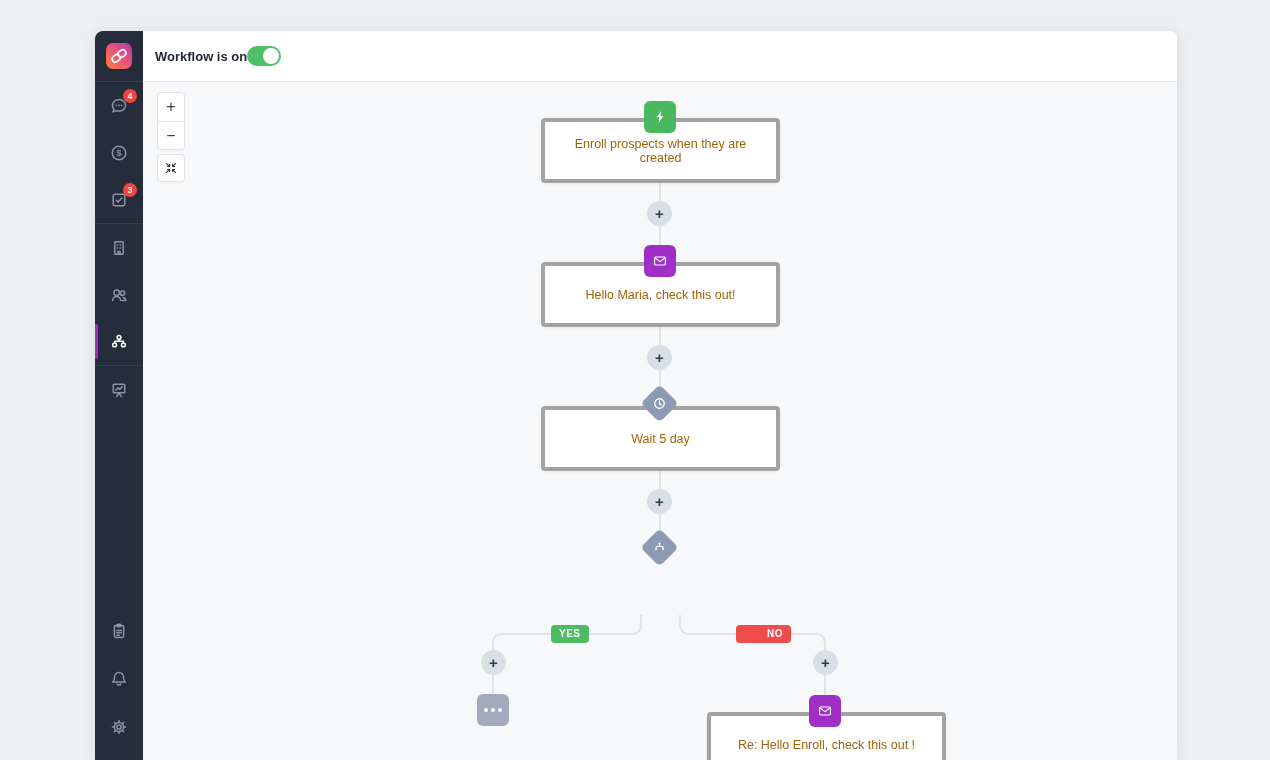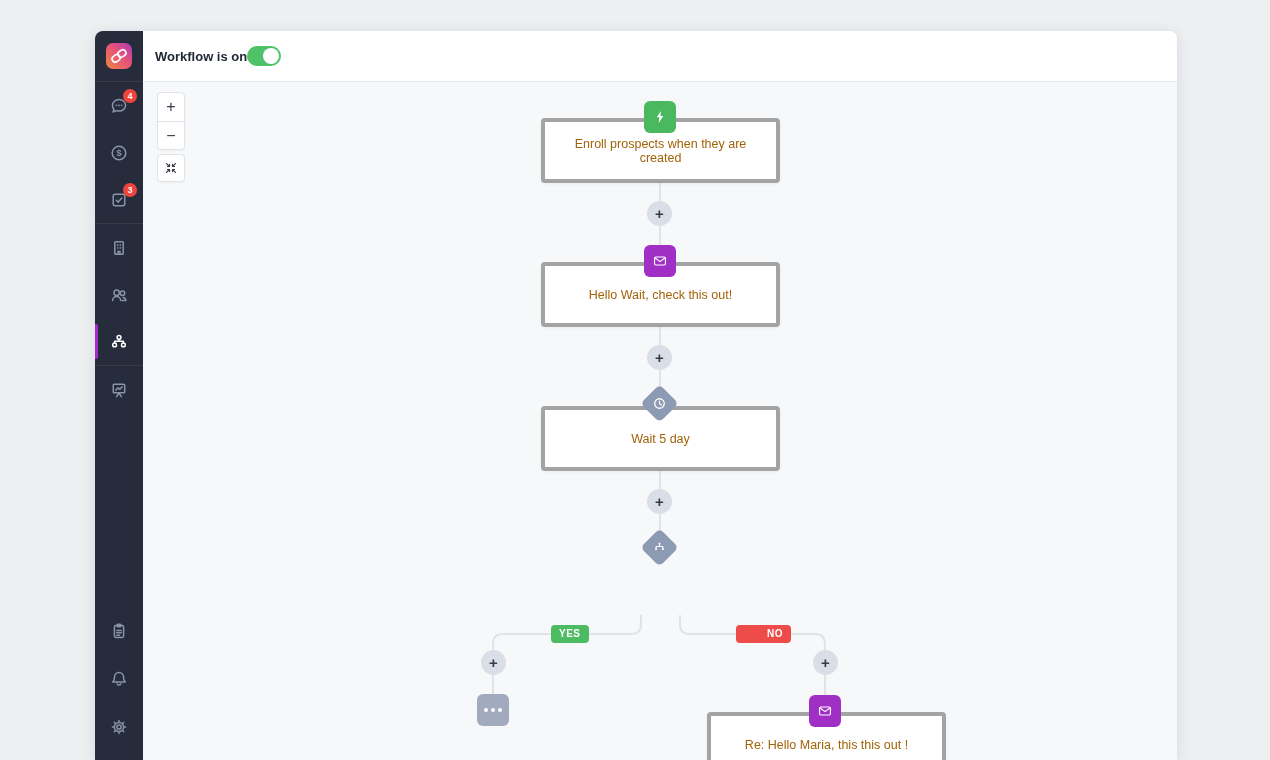--- a/index.html
+++ b/index.html
@@ -240,21 +240,21 @@
 
       <div class="plus-btn" style="left:504px; top:119px;">+</div>
 
       <div class="node-icon purple" style="left:501px; top:163px;">
         <svg width="16" height="16" viewBox="0 0 20 20">
           <rect class="white-stroke" x="3.2" y="5" width="13.6" height="10" rx="1.5"></rect>
           <path class="white-stroke" d="M4.4 6.6 10 10.8l5.6-4.2"></path>
         </svg>
       </div>
       <div class="card" style="left:398px; top:180px;">
-        <span>Hello Wait, check this out!</span>
+        <span>Hello Maria, check this out!</span>
       </div>
 
       <div class="plus-btn" style="left:504px; top:263px;">+</div>
 
       <div class="diamond" style="left:503px; top:308px;">
         <svg width="17" height="17" viewBox="0 0 20 20">
           <circle class="white-stroke" cx="10" cy="10" r="5.6"></circle>
           <path class="white-stroke" d="M10 7.2v3.1l2.2 1.3"></path>
         </svg>
       </div>
@@ -284,18 +284,18 @@
       </div>
 
       <div class="plus-btn" style="left:670px; top:568px;">+</div>
       <div class="node-icon purple" style="left:666px; top:613px;">
         <svg width="16" height="16" viewBox="0 0 20 20">
           <rect class="white-stroke" x="3.2" y="5" width="13.6" height="10" rx="1.5"></rect>
           <path class="white-stroke" d="M4.4 6.6 10 10.8l5.6-4.2"></path>
         </svg>
       </div>
       <div class="card" style="left:564px; top:630px;">
-        <span>Re: Hello Maria, this this out !</span>
+        <span>Re: Hello Enroll, check this out !</span>
       </div>
 
     </div>
   </div>
 </div>
 
 </body></html>

